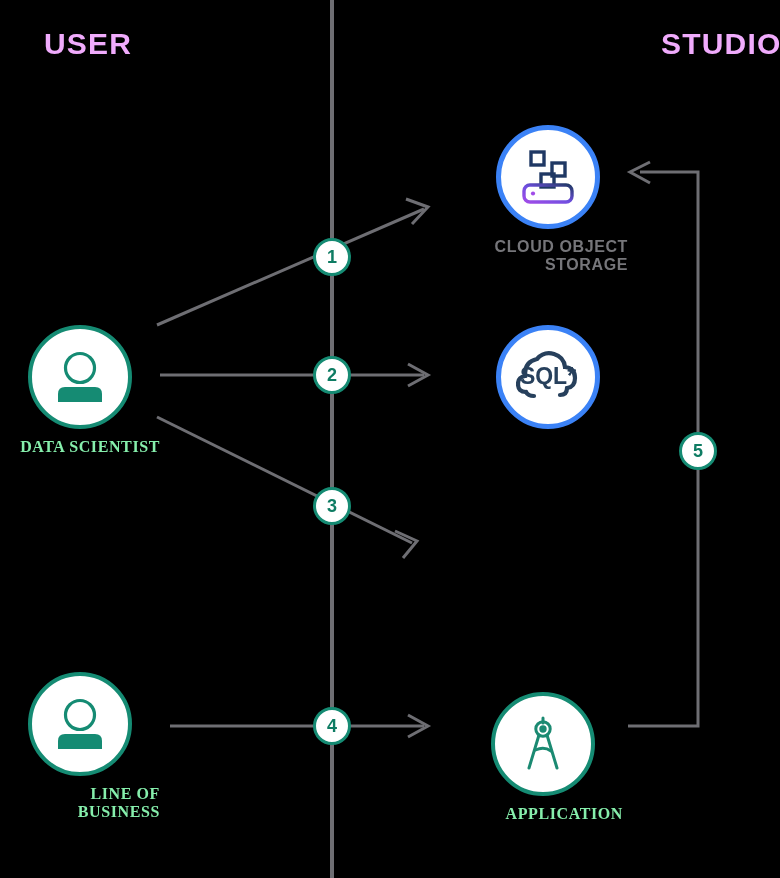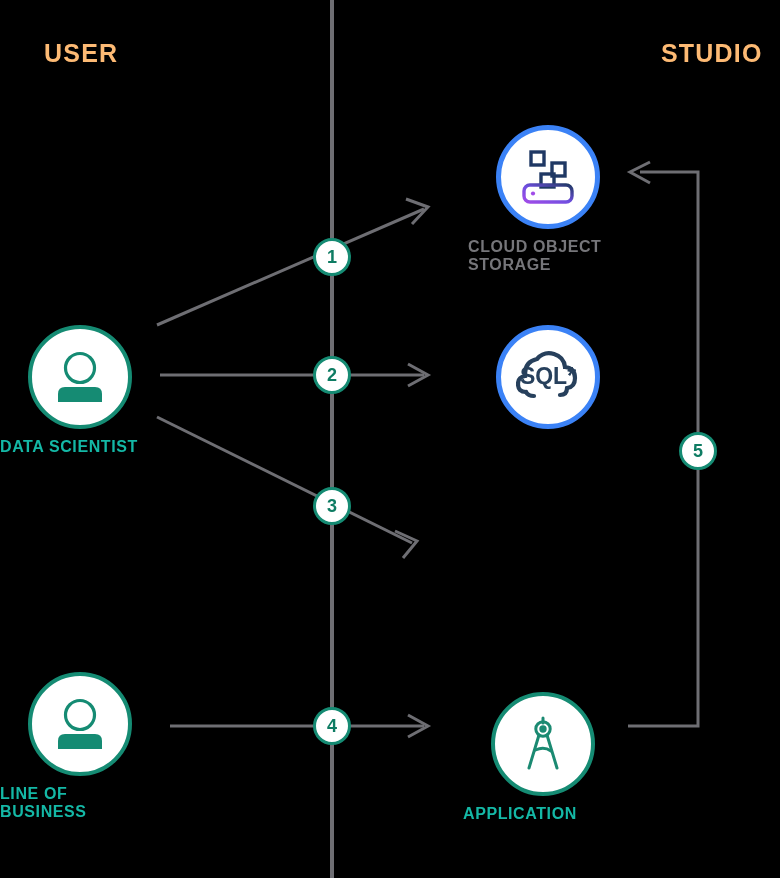--- a/index.html
+++ b/index.html
@@ -23,35 +23,34 @@
   }
   #diagram-svg {
     position: absolute;
     left: 0; top: 0;
     width: 780px;
     height: 878px;
   }
   .zone-header {
     position: absolute;
     font-family: "Liberation Sans Narrow", "Liberation Sans", sans-serif;
-    font-size: 25px;
+    font-size: 30px;
     font-weight: bold;
     letter-spacing: 1.2px;
-    color: #fdba74;
+    color: #f0abfc;
     white-space: nowrap;
     line-height: 1;
-    margin-top: 12px;
   }
   #zone-header-user { left: 44px; top: 29px; }
   #zone-header-cloud { left: 661px; top: 29px; }
 
   .node {
     position: absolute;
     width: 160px;
-    text-align: left;
+    text-align: right;
   }
   .node-circle {
     width: 104px;
     height: 104px;
     margin: 0 auto;
     border-radius: 50%;
     background: #ffffff;
     box-sizing: border-box;
     display: flex;
     align-items: center;
@@ -64,21 +63,21 @@
   .node-label {
     margin-top: 9px;
     font-family: "Liberation Sans Narrow", "Liberation Sans", sans-serif;
     font-size: 16px;
     font-weight: bold;
     letter-spacing: 0.6px;
     line-height: 1.14;
     text-transform: uppercase;
     white-space: pre-line;
   }
-  .label-teal { color: #14b8a6; }
+  .label-teal { color: #86efac; font-family: Liberation Serif, serif; }
   .label-gray { color: #76767a; }
 
   
   #node-data-scientist { left: 0px;   top: 325px; }
   #node-line-of-business { left: 0px; top: 672px; }
   #node-cloud-object-storage { left: 468px; top: 125px; }
   #node-sql-query { left: 468px; top: 325px; }
   #node-watson-studio { left: 463px; top: 478px; }
   #node-application { left: 463px; top: 692px; }
 

